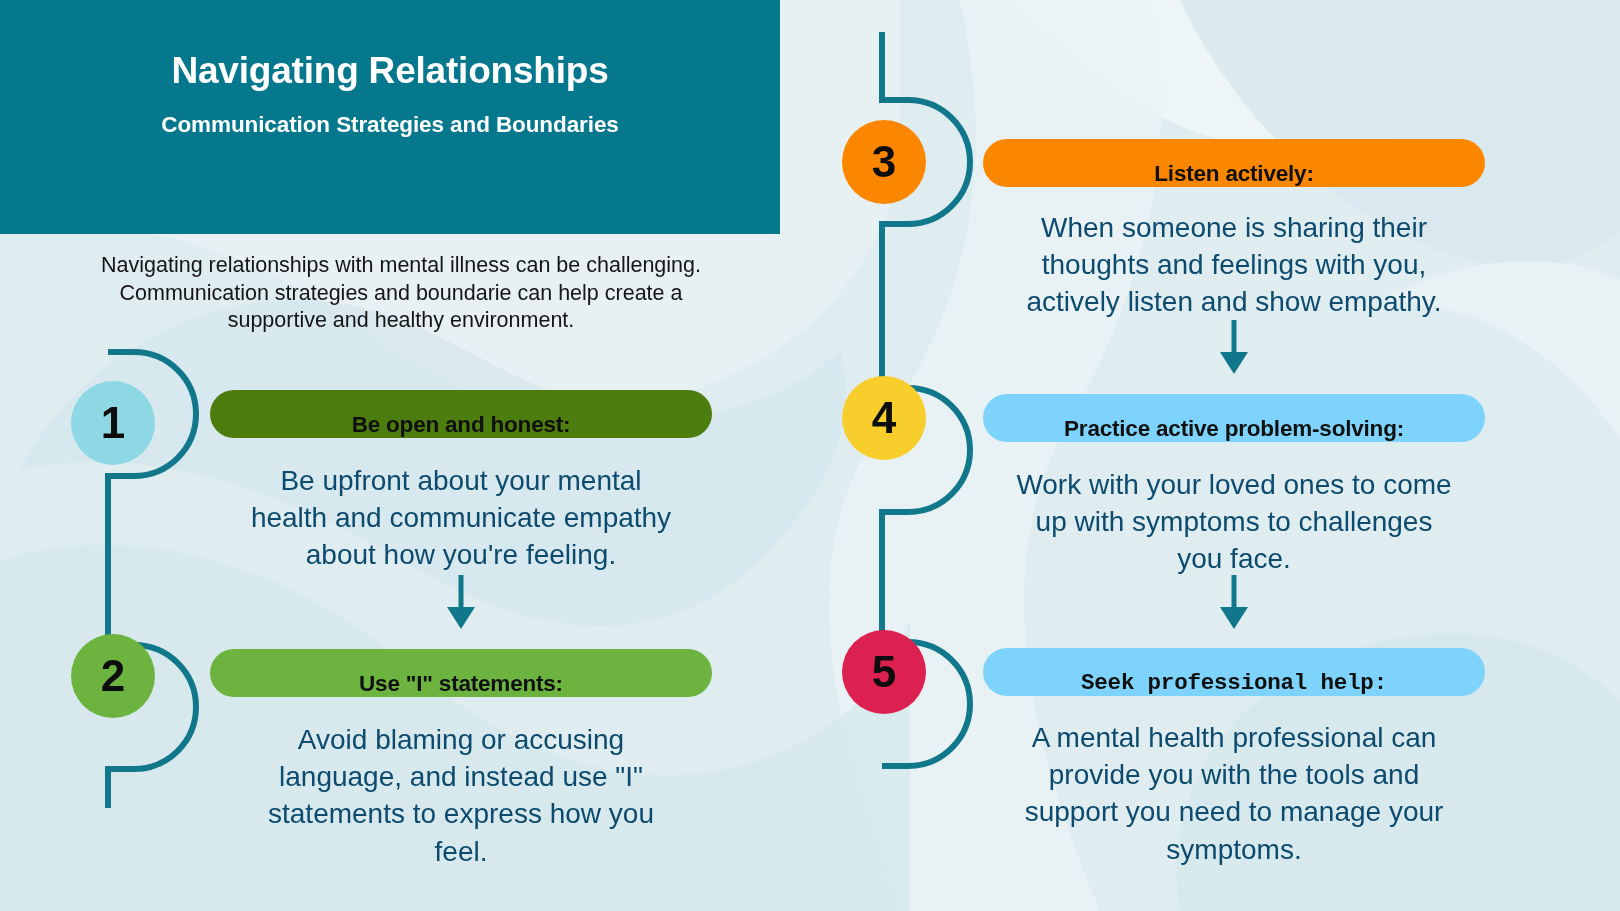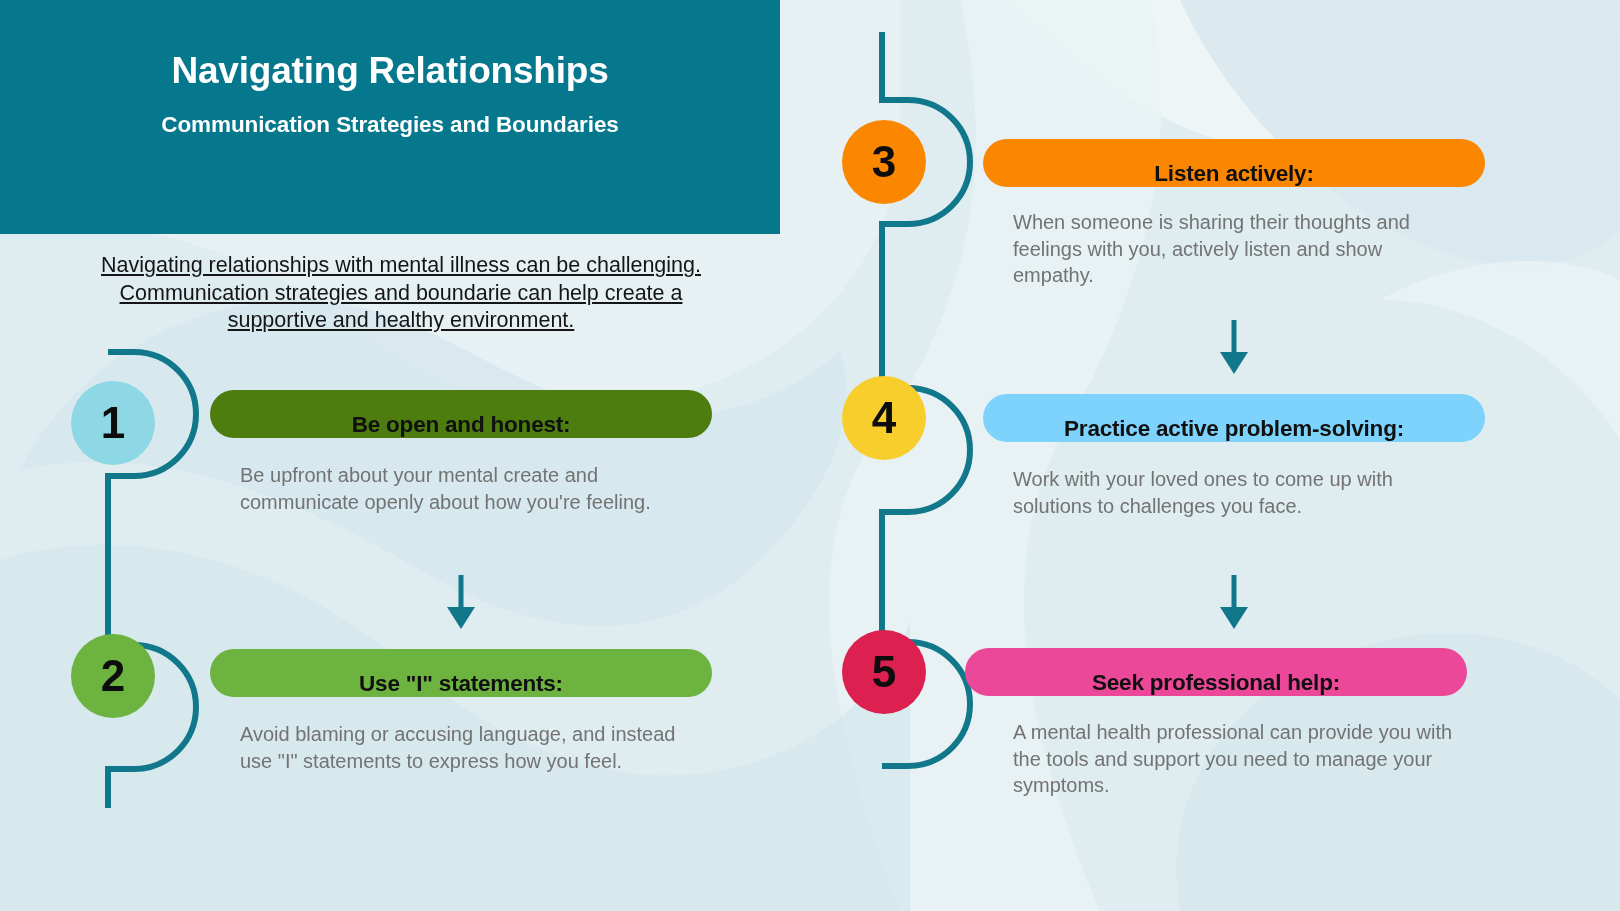--- a/index.html
+++ b/index.html
@@ -30,21 +30,20 @@
   .title-sub{
     color:#ffffff;font-weight:bold;font-size:22.5px;line-height:1.3;
     margin:14px 0 0 0;padding:0 40px;letter-spacing:-0.1px;
   }
 
   
   .intro{
     position:absolute;left:96px;top:252px;width:610px;
     text-align:center;color:#151515;font-size:21.5px;line-height:1.28;
     z-index:4;
-    text-decoration:underline;
   }
 
   
   .col{position:absolute;z-index:4;}
   #col-left{left:0;top:0;width:790px;height:911px;}
   #col-right{left:790px;top:0;width:830px;height:911px;}
 
   .step{position:absolute;}
 
   .num-circle{
@@ -55,22 +54,22 @@
   }
 
   .pill{
     position:absolute;height:48px;border-radius:24px;
     display:flex;align-items:flex-end;justify-content:center;
     font-weight:bold;font-size:22.5px;color:#101010;
     letter-spacing:-0.2px;z-index:6;
   }
 
   .desc{
-    position:absolute;color:#737373;
-    font-size:20px;line-height:1.33;z-index:6;
+    position:absolute;text-align:center;color:#0c4a6e;
+    font-size:28px;line-height:1.33;z-index:6;
   }
 
   .arrow-svg{position:absolute;z-index:5;}
 
   
   .connector{position:absolute;z-index:2;overflow:visible;}
 </style>
 </head>
 <body>
 
@@ -122,21 +121,21 @@
       <path d="M108,645 L134,645 A62,62 0 0 1 134,769 L108,769 L108,808" fill="none" stroke="#11788c" stroke-width="6" stroke-linecap="butt"></path>
     </svg>
 
     <div class="step">
       <div class="num-circle" style="left:71px;top:381px;background:#8dd8e4;">
         <span>1</span>
       </div>
       <div class="pill" style="left:210px;top:390px;width:502px;background:#4d7c0f;">
         <span>Be open and honest:</span>
       </div>
-      <div class="desc" style="left:240px;top:462px;width:442px;">Be upfront about your mental create and communicate openly about how you're feeling.</div>
+      <div class="desc" style="left:240px;top:462px;width:442px;">Be upfront about your mental health and communicate empathy about how you're feeling.</div>
     </div>
 
     <svg class="arrow-svg" style="left:441px;top:575px;width:40px;height:56px;" viewBox="0 0 40 56" xmlns="http://www.w3.org/2000/svg">
       <rect x="17.5" y="0" width="5" height="36" fill="#11788c"></rect>
       <path d="M6,32 L34,32 L20,54 Z" fill="#11788c"></path>
     </svg>
 
     <div class="step">
       <div class="num-circle" style="left:71px;top:634px;background:#6cb33f;">
         <span>2</span>
@@ -174,32 +173,32 @@
       <path d="M6,32 L34,32 L20,54 Z" fill="#11788c"></path>
     </svg>
 
     <div class="step">
       <div class="num-circle" style="left:52px;top:376px;background:#f8ce2d;">
         <span>4</span>
       </div>
       <div class="pill" style="left:193px;top:394px;width:502px;background:#7dd3fc;">
         <span>Practice active problem-solving:</span>
       </div>
-      <div class="desc" style="left:223px;top:466px;width:442px;">Work with your loved ones to come up with solutions to challenges you face.</div>
+      <div class="desc" style="left:223px;top:466px;width:442px;">Work with your loved ones to come up with symptoms to challenges you face.</div>
     </div>
 
     <svg class="arrow-svg" style="left:424px;top:575px;width:40px;height:56px;" viewBox="0 0 40 56" xmlns="http://www.w3.org/2000/svg">
       <rect x="17.5" y="0" width="5" height="36" fill="#11788c"></rect>
       <path d="M6,32 L34,32 L20,54 Z" fill="#11788c"></path>
     </svg>
 
     <div class="step">
       <div class="num-circle" style="left:52px;top:630px;background:#dc2150;">
         <span>5</span>
       </div>
-      <div class="pill" style="left:175px;top:648px;width:502px;background:#ec4899;">
+      <div class="pill" style="left:193px;top:648px;width:502px;background:#7dd3fc;font-family:Liberation Mono, monospace;">
         <span>Seek professional help:</span>
       </div>
       <div class="desc" style="left:223px;top:719px;width:442px;">A mental health professional can provide you with the tools and support you need to manage your symptoms.</div>
     </div>
   </div>
 
 </div>
 
 </body></html>

